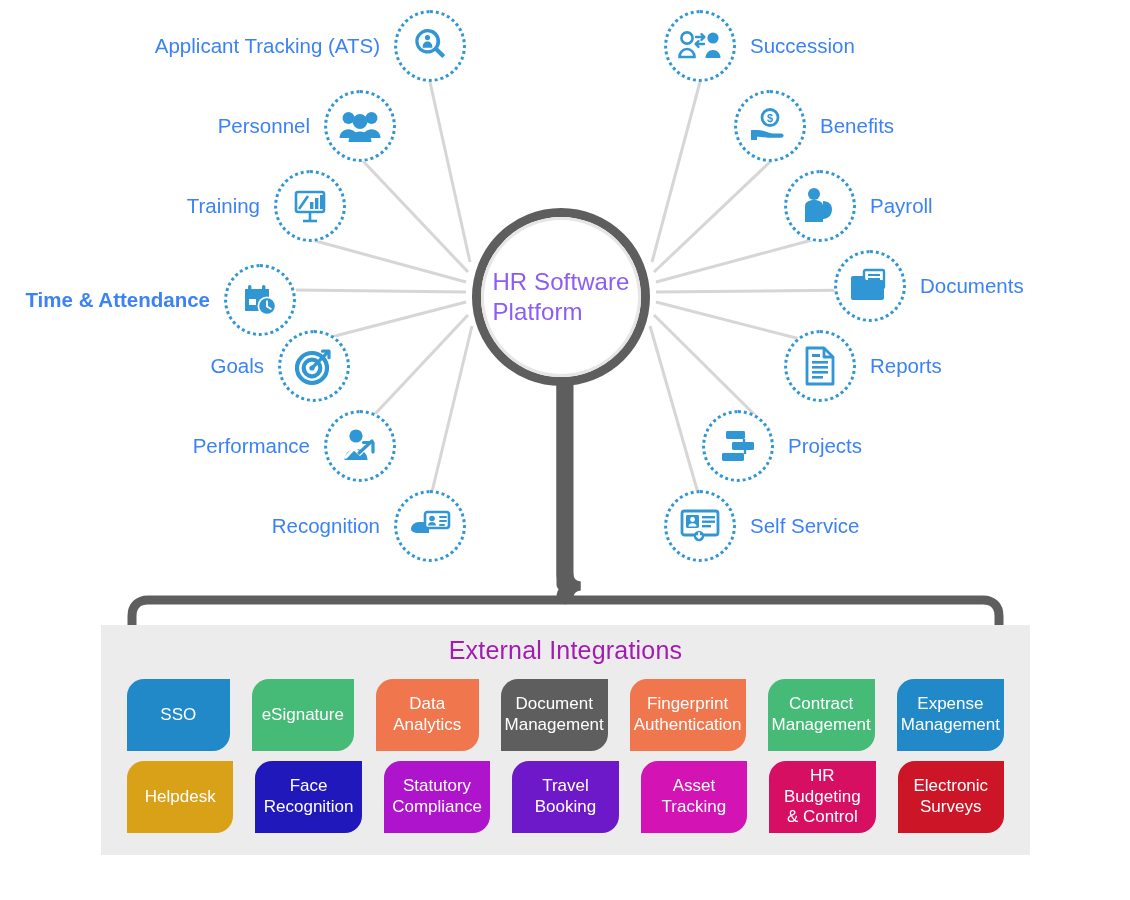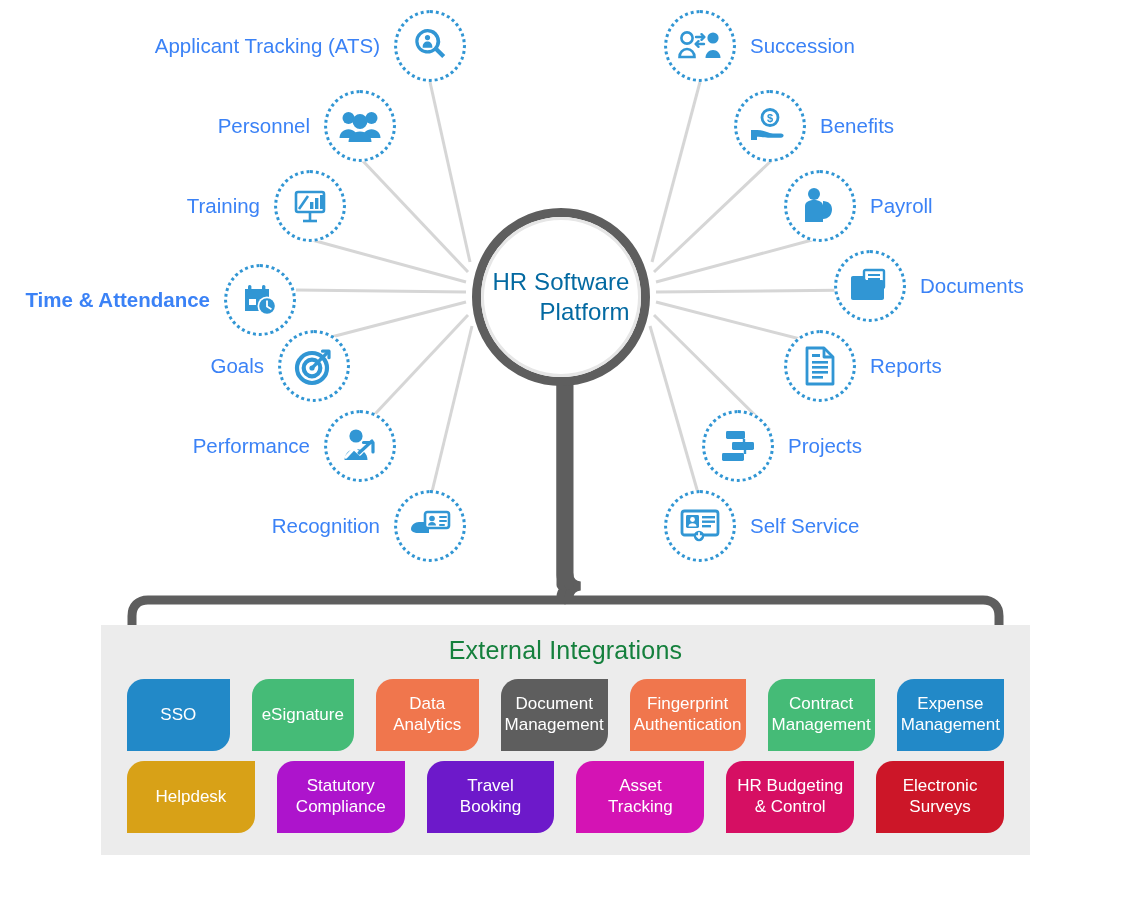--- a/index.html
+++ b/index.html
@@ -31,21 +31,21 @@
   }
   .hub-inner {
     width: 100%; height: 100%;
     border-radius: 50%;
     border: 3px solid #e6e6e6;
     box-sizing: border-box;
     display: flex; align-items: center; justify-content: center;
   }
   .hub-label {
     font-size: 24px; line-height: 1.25;
-    color: #0369a1; text-align: right;
+    color: #8b5cf6; text-align: left;
     letter-spacing: .1px;
     white-space: pre-line;
   }
 
   
   .node { position: absolute; z-index: 4; }
   .node-circle {
     position: absolute;
     width: 72px; height: 72px;
     border-radius: 50%;
@@ -70,21 +70,21 @@
   
   .panel {
     position: absolute; z-index: 6;
     left: 101px; top: 625px;
     width: 929px; height: 230px;
     background: #ececec;
   }
   .panel-title {
     text-align: center;
     font-size: 25px;
-    color: #15803d;
+    color: #a21caf;
     padding-top: 11px;
     letter-spacing: .2px;
   }
   .rows { padding: 14px 26px 0 26px; }
   .row {
     display: flex;
     gap: 22px;
     margin-bottom: 10px;
   }
   .chip {
@@ -377,20 +377,22 @@
         <div class="chip" style="background: rgb(240, 118, 77);">Fingerprint
 Authentication</div>
         <div class="chip" style="background: rgb(69, 187, 119);">Contract
 Management</div>
         <div class="chip" style="background: rgb(34, 137, 200);">Expense
 Management</div>
       </div>
 
       <div class="row">
         <div class="chip" style="background: rgb(216, 161, 23);">Helpdesk</div>
+        <div class="chip" style="background: rgb(33, 24, 187);">Face
+Recognition</div>
         <div class="chip" style="background: rgb(173, 20, 204);">Statutory
 Compliance</div>
         <div class="chip" style="background: rgb(109, 25, 202);">Travel
 Booking</div>
         <div class="chip" style="background: rgb(212, 19, 180);">Asset
 Tracking</div>
         <div class="chip" style="background: rgb(214, 15, 99);">HR Budgeting
 &amp; Control</div>
         <div class="chip" style="background: rgb(204, 22, 40);">Electronic
 Surveys</div>

